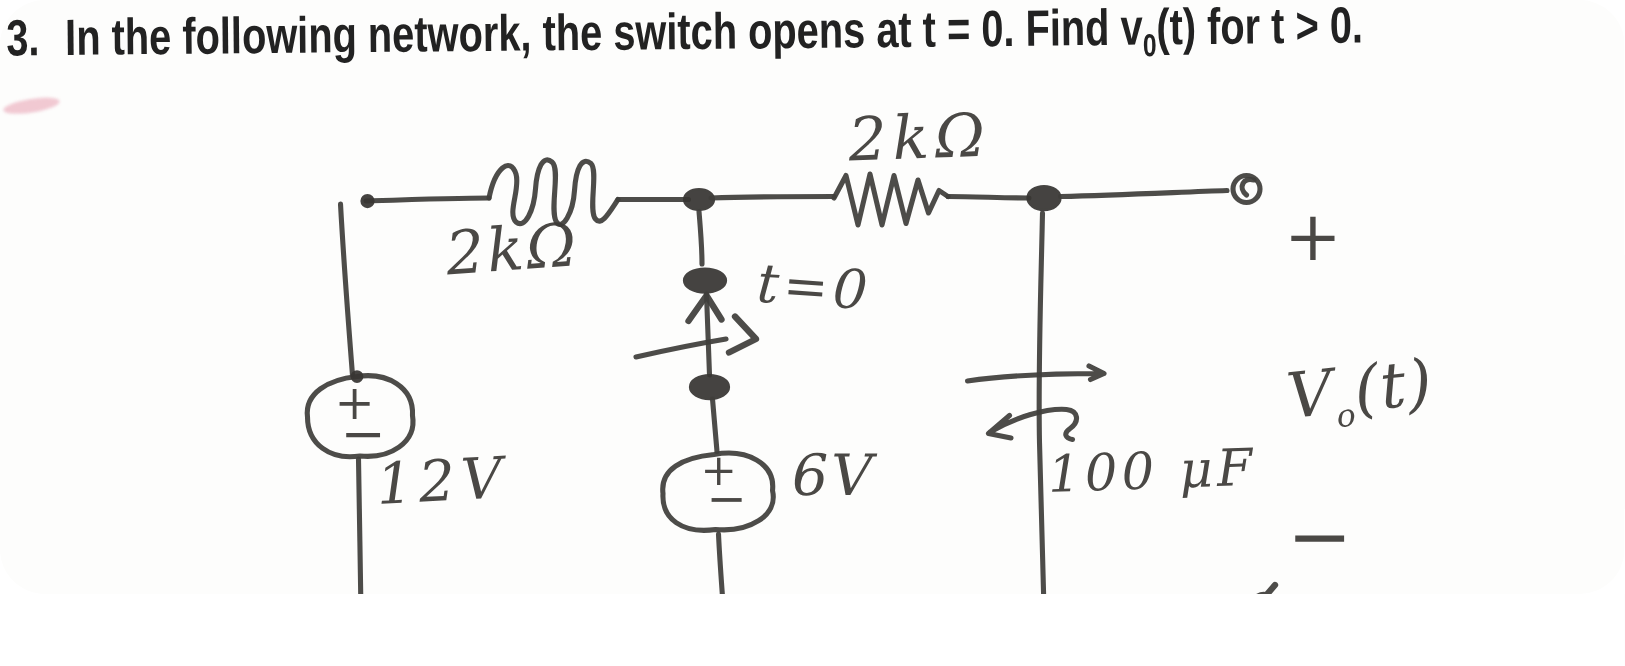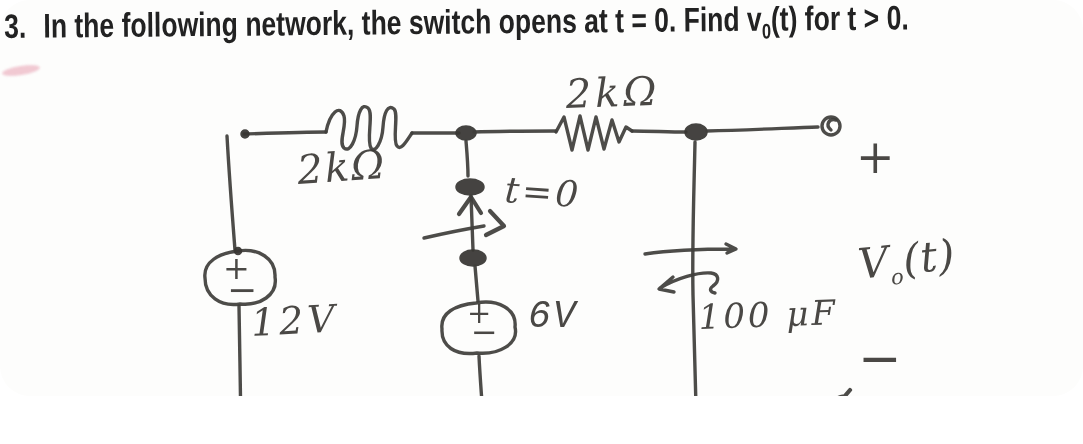--- a/index.html
+++ b/index.html
@@ -21,21 +21,21 @@
   
   .hw {
     position:absolute; white-space:nowrap; line-height:1;
     font-family:"DejaVu Serif", serif; font-style:italic;
     color:#3b3936; opacity:0.92; transform-origin:left top;
   }
   .lbl-res-left  { left:296px; top:150px; font-size:40px; letter-spacing:2px; transform:rotate(-4deg); }
   .lbl-res-top   { left:565px; top:74px;  font-size:40px; letter-spacing:4px; transform:rotate(-2deg); }
   .lbl-switch    { left:506px; top:172px; font-size:36px; letter-spacing:3px; transform:rotate(4deg); }
   .lbl-12v       { left:250px; top:304px; font-size:38px; letter-spacing:4px; transform:rotate(-3deg); }
-  .lbl-6v        { left:528px; top:298px; font-size:38px; letter-spacing:2px;font-family:Liberation Mono, monospace; }
+  .lbl-6v        { left:528px; top:298px; font-size:38px; letter-spacing:2px; }
   .lbl-cap       { left:698px; top:300px; font-size:34px; letter-spacing:3px; transform:rotate(-2deg); }
   .lbl-out-plus  { left:856px; top:134px; font-size:46px; font-style:normal; }
   .lbl-out       { left:856px; top:244px; font-size:42px; letter-spacing:1px; transform:rotate(-6deg); }
   .lbl-out .osub { font-size:0.5em; }
   .lbl-out-minus { left:858px; top:332px; font-size:52px; font-style:normal; }
   .lbl-12v-plus  { left:223px; top:252px; font-size:32px; font-style:normal; }
   .lbl-12v-minus { left:227px; top:272px; font-size:36px; font-style:normal; }
   .lbl-6v-plus   { left:467px; top:299px; font-size:29px; font-style:normal; }
   .lbl-6v-minus  { left:471px; top:316px; font-size:32px; font-style:normal; }
   

